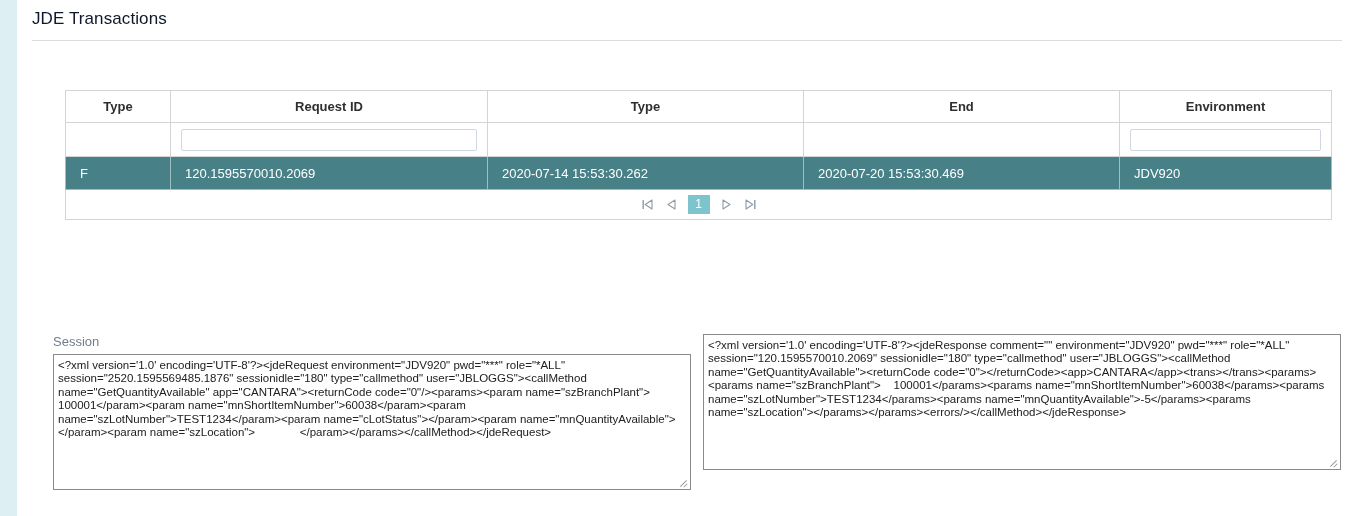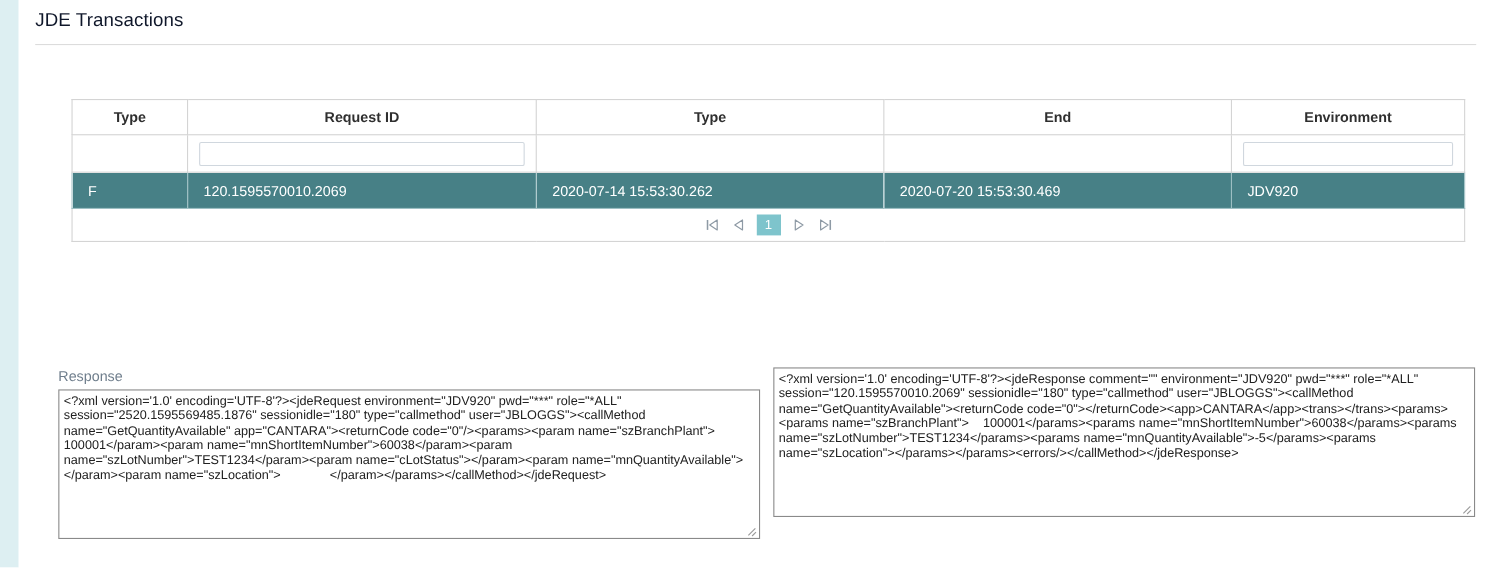--- a/index.html
+++ b/index.html
@@ -319,21 +319,21 @@
               </div>
             </td>
           </tr>
         </tbody>
       </table>
     </div>
 
     <div class="io-area">
 
       <div class="io-col req">
-        <span class="io-label">Response</span>
+        <span class="io-label">Session</span>
         <div class="io-box">
           <textarea class="io-text" spellcheck="false" style="">&lt;?xml version='1.0' encoding='UTF-8'?&gt;&lt;jdeRequest environment="JDV920" pwd="***" role="*ALL" session="2520.1595569485.1876" sessionidle="180" type="callmethod" user="JBLOGGS"&gt;&lt;callMethod name="GetQuantityAvailable" app="CANTARA"&gt;&lt;returnCode code="0"/&gt;&lt;params&gt;&lt;param name="szBranchPlant"&gt;   100001&lt;/param&gt;&lt;param name="mnShortItemNumber"&gt;60038&lt;/param&gt;&lt;param name="szLotNumber"&gt;TEST1234&lt;/param&gt;&lt;param name="cLotStatus"&gt;&lt;/param&gt;&lt;param name="mnQuantityAvailable"&gt;&lt;/param&gt;&lt;param name="szLocation"&gt;              &lt;/param&gt;&lt;/params&gt;&lt;/callMethod&gt;&lt;/jdeRequest&gt;</textarea>
           <span class="resize-grip"></span>
         </div>
       </div>
 
       <div class="io-col resp">
         <div class="io-box">
           <textarea class="io-text" spellcheck="false" style="">&lt;?xml version='1.0' encoding='UTF-8'?&gt;&lt;jdeResponse comment="" environment="JDV920" pwd="***" role="*ALL" session="120.1595570010.2069" sessionidle="180" type="callmethod" user="JBLOGGS"&gt;&lt;callMethod name="GetQuantityAvailable"&gt;&lt;returnCode code="0"&gt;&lt;/returnCode&gt;&lt;app&gt;CANTARA&lt;/app&gt;&lt;trans&gt;&lt;/trans&gt;&lt;params&gt;&lt;params name="szBranchPlant"&gt;    100001&lt;/params&gt;&lt;params name="mnShortItemNumber"&gt;60038&lt;/params&gt;&lt;params name="szLotNumber"&gt;TEST1234&lt;/params&gt;&lt;params name="mnQuantityAvailable"&gt;-5&lt;/params&gt;&lt;params name="szLocation"&gt;&lt;/params&gt;&lt;/params&gt;&lt;errors/&gt;&lt;/callMethod&gt;&lt;/jdeResponse&gt;</textarea>
           <span class="resize-grip"></span>

